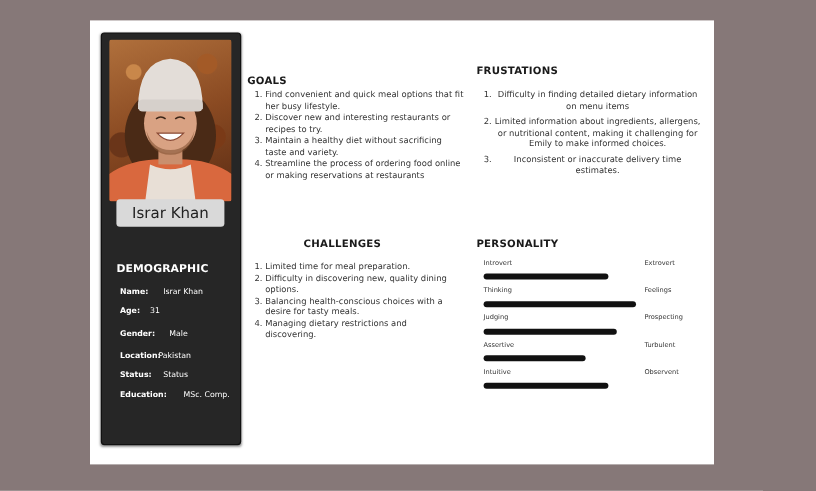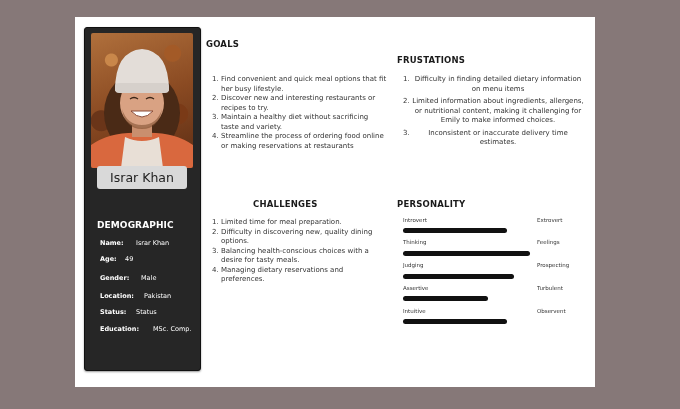--- a/index.html
+++ b/index.html
@@ -83,61 +83,61 @@
     <div class="name-badge">Israr Khan</div>
 
     <div class="demo-title">DEMOGRAPHIC</div>
 
     <div class="demo-row" style="top:211px;">
       <span class="k">Name:</span>
       <span class="v" style="left:36px;">Israr Khan</span>
     </div>
     <div class="demo-row" style="top:227px;">
       <span class="k">Age:</span>
-      <span class="v" style="left:25px;">49</span>
+      <span class="v" style="left:25px;">31</span>
     </div>
     <div class="demo-row" style="top:246px;">
       <span class="k">Gender:</span>
       <span class="v" style="left:41px;">Male</span>
     </div>
     <div class="demo-row" style="top:264px;">
       <span class="k">Location:</span>
-      <span class="v" style="left:44px;">Pakistan</span>
+      <span class="v" style="left:32px;">Pakistan</span>
     </div>
     <div class="demo-row" style="top:280px;">
       <span class="k">Status:</span>
       <span class="v" style="left:36px;">Status</span>
     </div>
     <div class="demo-row" style="top:297px;">
       <span class="k">Education:</span>
       <span class="v" style="left:53px;">MSc. Comp.</span>
     </div>
   </div>
 
-  <div class="section-title" style="left:131px; top:22px;">GOALS</div>
+  <div class="section-title" style="left:131px; top:46px;">GOALS</div>
   <ol class="list" style="left:132px; top:58px; width:166px;">
     <li>Find convenient and quick meal options that fit her busy lifestyle.</li>
     <li>Discover new and interesting restaurants or recipes to try.</li>
     <li>Maintain a healthy diet without sacrificing taste and variety.</li>
     <li>Streamline the process of ordering food online or making reservations at restaurants</li>
   </ol>
 
   <div class="section-title" style="left:322px; top:38px;">FRUSTATIONS</div>
   <ol class="list frust" style="left:323px; top:58px; width:172px;">
     <li>Difficulty in finding detailed dietary information on menu items</li>
     <li>Limited information about ingredients, allergens, or nutritional content, making it challenging for Emily to make informed choices.</li>
     <li>Inconsistent or inaccurate delivery time estimates.</li>
   </ol>
 
   <div class="section-title" style="left:131px; top:182px;padding-left:47px;">CHALLENGES</div>
   <ol class="list" style="left:132px; top:201px; width:162px;">
     <li>Limited time for meal preparation.</li>
     <li>Difficulty in discovering new, quality dining options.</li>
     <li>Balancing health-conscious choices with a desire for tasty meals.</li>
-    <li>Managing dietary reservations and preferences.</li>
+    <li>Managing dietary restrictions and discovering.</li>
   </ol>
 
   <div class="section-title" style="left:322px; top:182px;">PERSONALITY</div>
 
   <div>
     <span class="pers-label" style="left:328px; top:200px;">Introvert</span>
     <span class="pers-label" style="left:462px; top:200px;">Extrovert</span>
     <div class="bar" style="left:328px; top:211px; width:104px;"></div>
   </div>
   <div>

